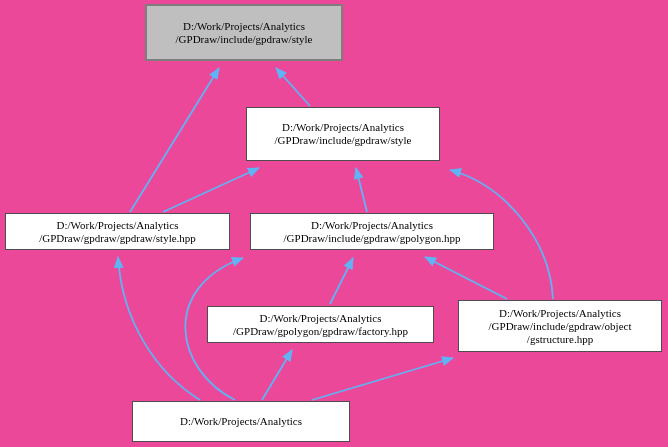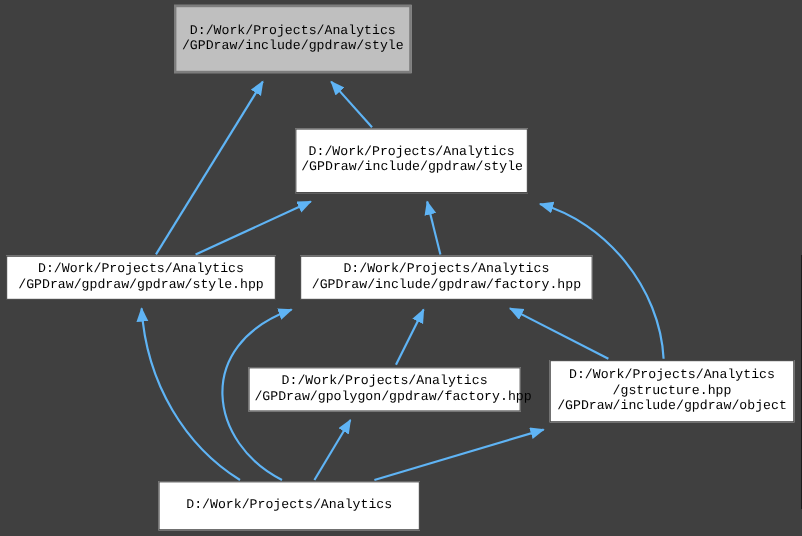--- a/index.html
+++ b/index.html
@@ -4,22 +4,22 @@
 <style>
   html, body {
     margin: 0;
     padding: 0;
     background: #000000;
   }
   #stage {
     position: relative;
     width: 668px;
     height: 447px;
-    background: #404040;
-    font-family: Liberation Mono, monospace;
+    background: #ec4899;
+    font-family: Liberation Serif, serif;
     overflow: hidden;
   }
   #edges {
     position: absolute;
     left: 0;
     top: 0;
     width: 668px;
     height: 447px;
   }
   .node {
@@ -82,31 +82,31 @@
     <span class="ln">/GPDraw/include/gpdraw/style</span>
   </div>
 
   <div class="node" style="left:5px; top:213px; width:225px; height:37px;">
     <span class="ln">D:/Work/Projects/Analytics</span>
     <span class="ln">/GPDraw/gpdraw/gpdraw/style.hpp</span>
   </div>
 
   <div class="node" style="left:250px; top:213px; width:244px; height:37px;">
     <span class="ln">D:/Work/Projects/Analytics</span>
-    <span class="ln">/GPDraw/include/gpdraw/factory.hpp</span>
+    <span class="ln">/GPDraw/include/gpdraw/gpolygon.hpp</span>
   </div>
 
   <div class="node" style="left:207px; top:306px; width:227px; height:37px;">
     <span class="ln">D:/Work/Projects/Analytics</span>
     <span class="ln">/GPDraw/gpolygon/gpdraw/factory.hpp</span>
   </div>
 
   <div class="node" style="left:458px; top:300px; width:204px; height:52px;">
     <span class="ln">D:/Work/Projects/Analytics</span>
+    <span class="ln">/GPDraw/include/gpdraw/object</span>
     <span class="ln">/gstructure.hpp</span>
-    <span class="ln">/GPDraw/include/gpdraw/object</span>
   </div>
 
   <div class="node" style="left:132px; top:401px; width:218px; height:41px;">
     <span class="ln">D:/Work/Projects/Analytics</span>
   </div>
 
 </div>
 
 </body></html>

